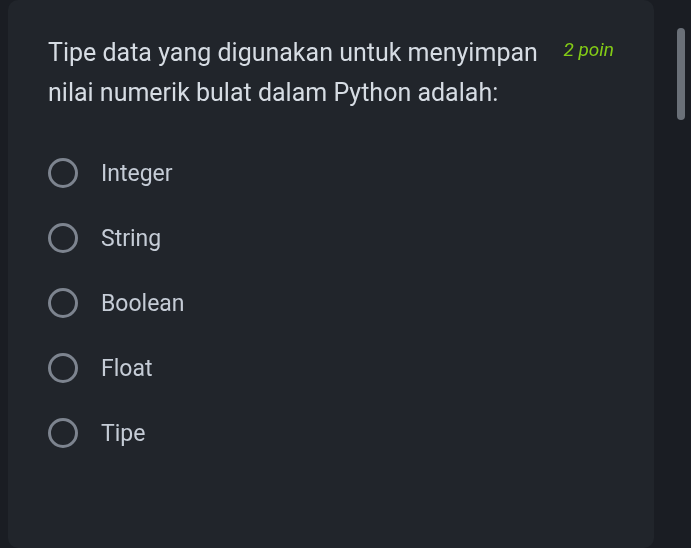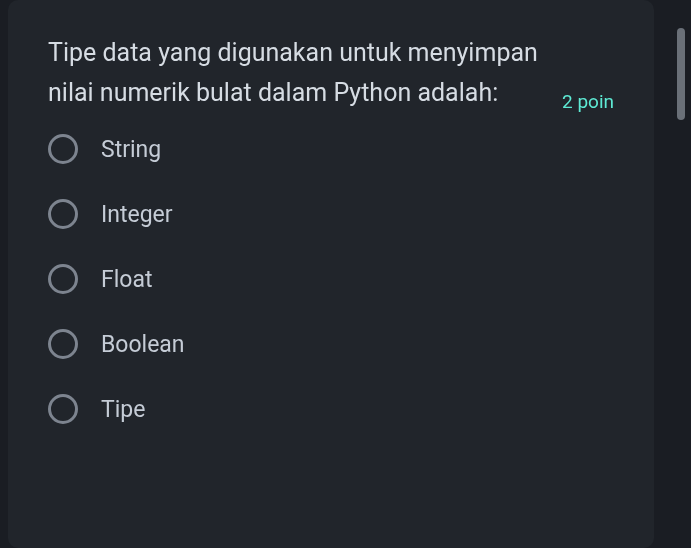--- a/index.html
+++ b/index.html
@@ -19,36 +19,37 @@
       background-color: #21252b;
       border-radius: 10px;
       margin: 0 8px;
       padding: 33px 40px 30px 40px;
       height: 548px;
       width: 646px;
     }
     .header {
       display: flex;
       justify-content: space-between;
-      align-items: flex-end;
+      align-items: flex-start;
       gap: 13px;
-      margin-bottom: 21px;
+      margin-bottom: 45px;
     }
     .question-text {
       color: #d6dce3;
       font-size: 25px;
       font-weight: 400;
       line-height: 1.6;
       flex: 1;
     }
     .points {
-      color: #5eead4;
+      color: #84cc16;
       font-size: 19px;
       white-space: nowrap;
       padding-top: 5px;
+      font-style: italic;
     }
     .options {
       display: flex;
       flex-direction: column;
       gap: 35px;
     }
     .option {
       display: flex;
       align-items: center;
       gap: 23px;
@@ -80,33 +81,33 @@
 <body>
 
 <div class="card">
   <div class="header">
     <div class="question-text">Tipe data yang digunakan untuk menyimpan nilai numerik bulat dalam Python adalah:</div>
     <div class="points">2 poin</div>
   </div>
   <div class="options">
     <div class="option">
       <div class="radio"></div>
+      <div class="option-label">Integer</div>
+    </div>
+    <div class="option">
+      <div class="radio"></div>
       <div class="option-label">String</div>
     </div>
     <div class="option">
       <div class="radio"></div>
-      <div class="option-label">Integer</div>
+      <div class="option-label">Boolean</div>
     </div>
     <div class="option">
       <div class="radio"></div>
       <div class="option-label">Float</div>
-    </div>
-    <div class="option">
-      <div class="radio"></div>
-      <div class="option-label">Boolean</div>
     </div>
     <div class="option">
       <div class="radio"></div>
       <div class="option-label">Tipe</div>
     </div>
   </div>
 </div>
 
 <div class="scrollbar"></div>
 

